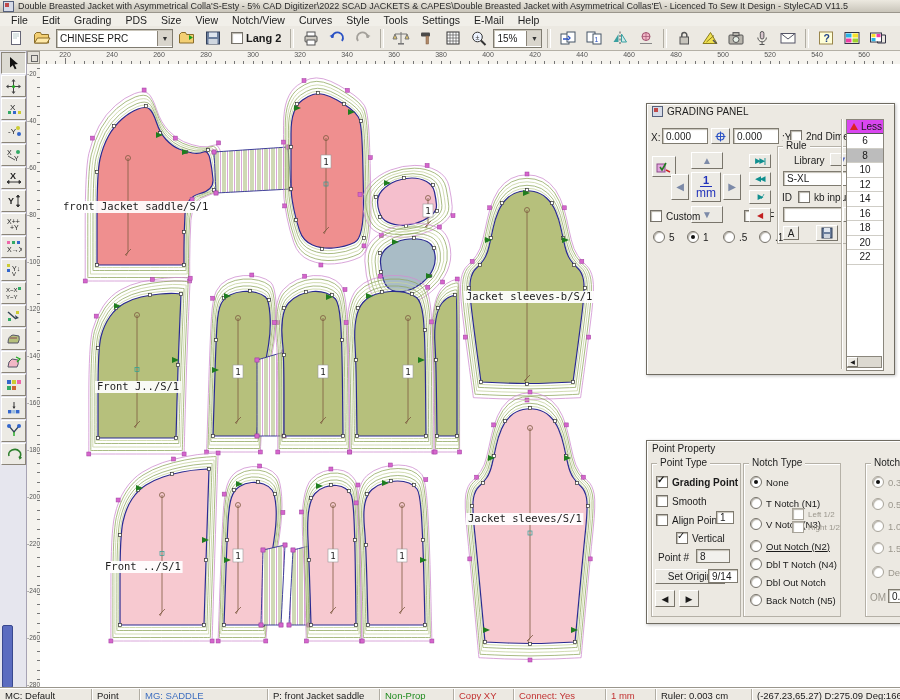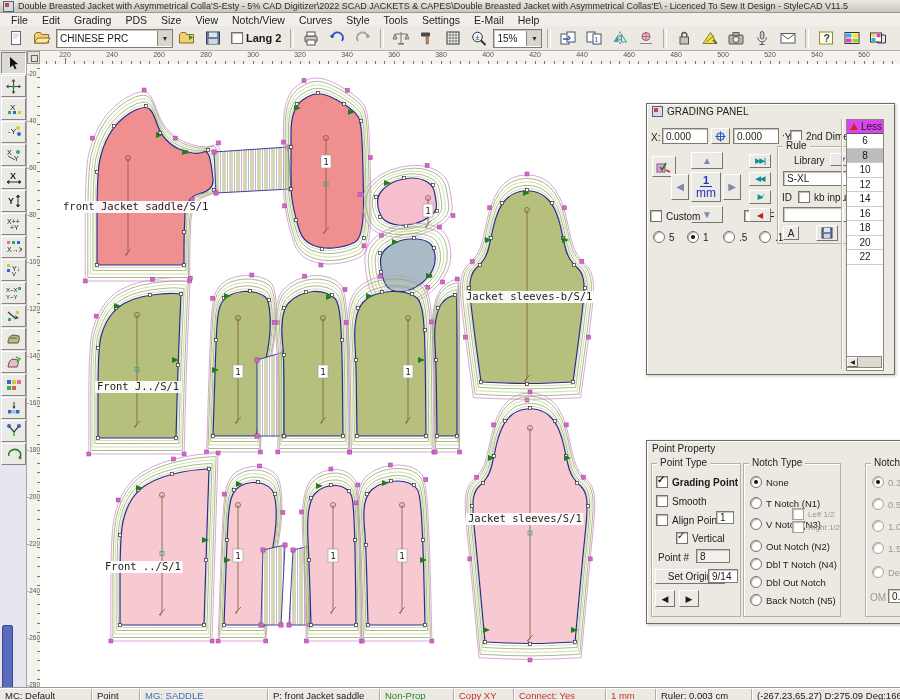--- a/index.html
+++ b/index.html
@@ -1351,21 +1351,21 @@
             <span>None</span>
           </div>
           <div class="cbrow" style="left: 6px; top: 33px; font-size: 9.5px; text-align: center;">
             <span class="rb"></span>
             <span>T Notch (N1)</span>
           </div>
           <div class="cbrow" style="left: 6px; top: 54px; font-size: 9.5px;">
             <span class="rb"></span>
             <span>V Notch (N3)</span>
           </div>
-          <div class="cbrow" style="left: 6px; top: 76px; font-size: 9.5px;">
+          <div class="cbrow" style="left: 6px; top: 76px; font-size: 9.5px; text-decoration: underline;">
             <span class="rb"></span>
             <span>Out Notch (N2)</span>
           </div>
           <div class="cbrow" style="left: 6px; top: 94px; font-size: 9.5px;">
             <span class="rb"></span>
             <span>Dbl T Notch (N4)</span>
           </div>
           <div class="cbrow" style="left: 6px; top: 112px; font-size: 9.5px;">
             <span class="rb"></span>
             <span>Dbl Out Notch</span>

